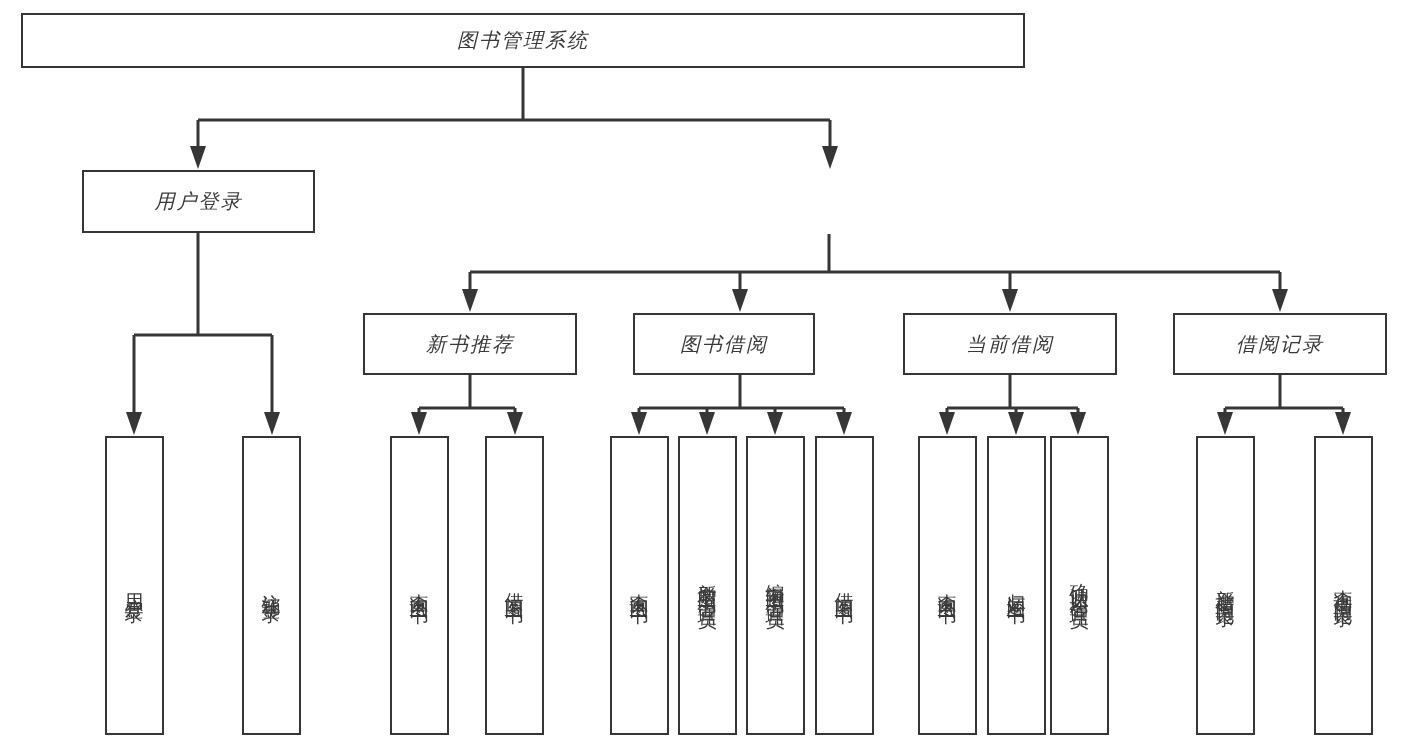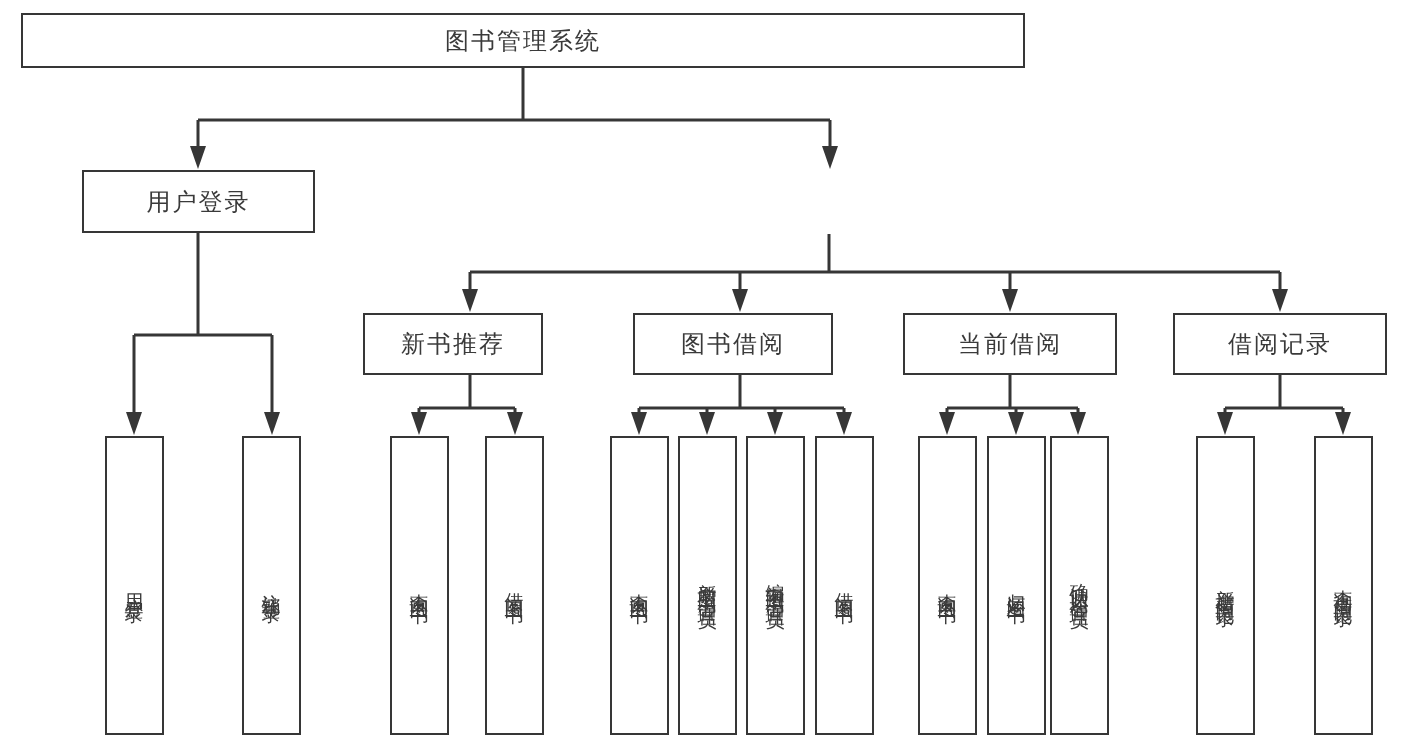--- a/index.html
+++ b/index.html
@@ -17,23 +17,24 @@
     box-sizing: border-box;
     background: #ffffff;
     border: 2.5px solid #363636;
     color: #3a3a3a;
     display: flex;
     align-items: center;
     justify-content: center;
     z-index: 2;
   }
   .box.h span {
-    font-size: 24px;
+    font-size: 20px;
     letter-spacing: 2px;
     white-space: nowrap;
+    font-style: italic;
   }
   .box.v span {
     writing-mode: vertical-rl;
     text-orientation: mixed;
     font-size: 19px;
     letter-spacing: 4px;
     line-height: 1;
   }
   .leaf { top: 436px; width: 59px; height: 299px; }
   .lvl1 { top: 170px; height: 63px; }
@@ -99,24 +100,24 @@
   </svg>
 
   <div class="box h" style="left:21px; top:13px; width:1004px; height:55px;">
     <span>图书管理系统</span>
   </div>
 
   <div class="box h lvl1" style="left:82px; width:233px;">
     <span>用户登录</span>
   </div>
 
-  <div class="box h lvl2" style="left:363px; width:180px;">
+  <div class="box h lvl2" style="left:363px; width:214px;">
     <span>新书推荐</span>
   </div>
-  <div class="box h lvl2" style="left:633px; width:200px;text-align:center;">
+  <div class="box h lvl2" style="left:633px; width:182px;text-align:center;">
     <span>图书借阅</span>
   </div>
   <div class="box h lvl2" style="left:1173px; width:214px;">
     <span>借阅记录</span>
   </div>
   <div class="box h lvl2" style="left:903px; width:214px;">
     <span>当前借阅</span>
   </div>
 
   <div class="box v leaf" style="left:105px;">

